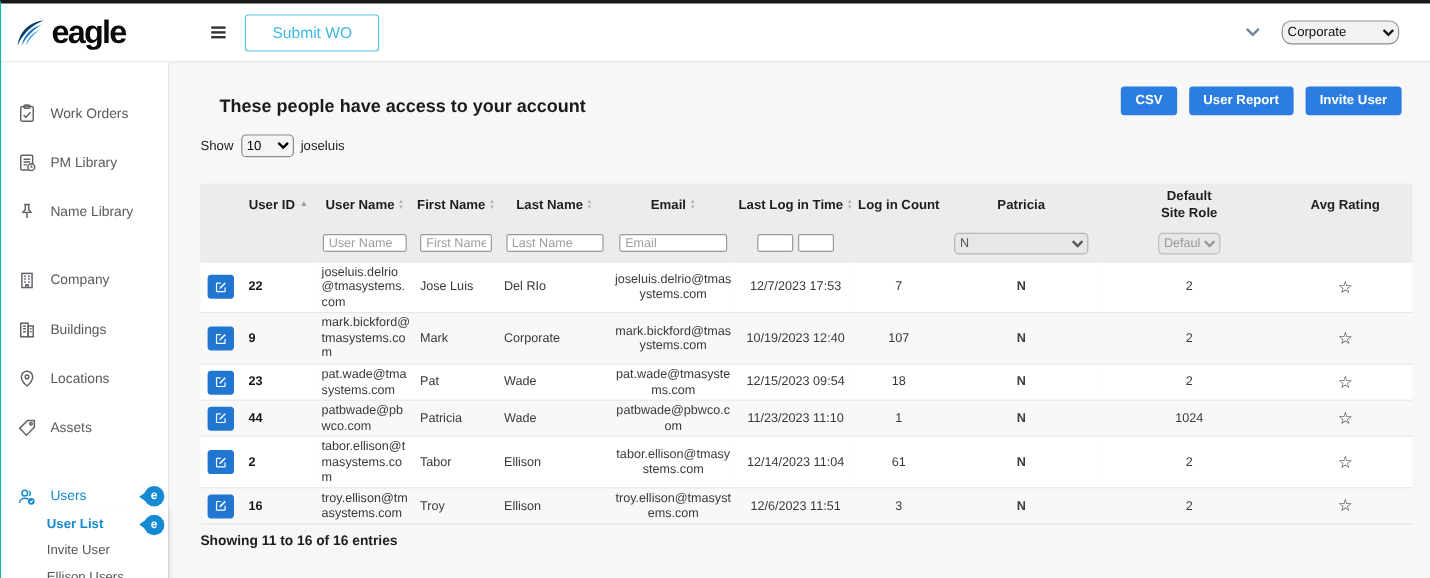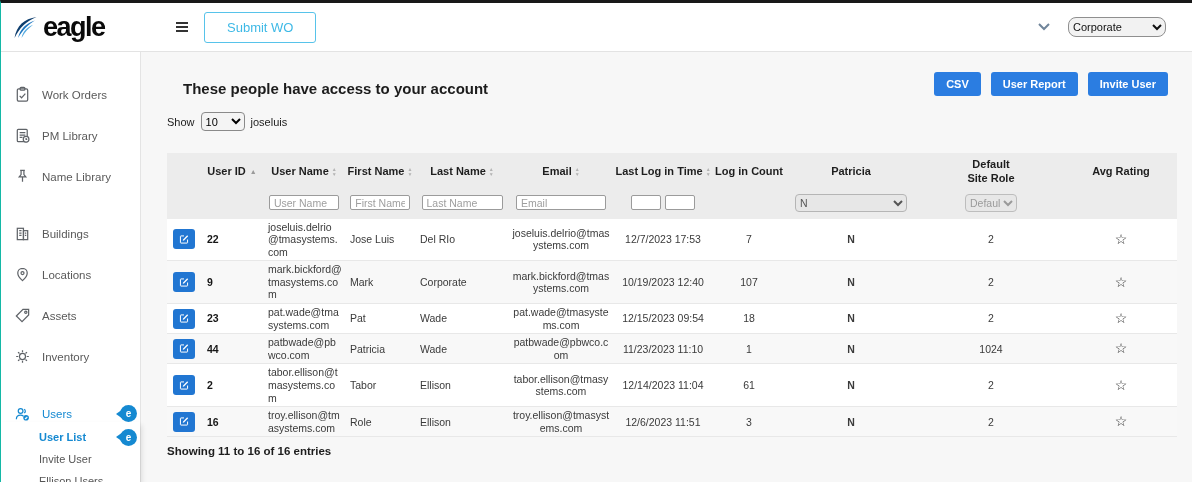--- a/index.html
+++ b/index.html
@@ -140,20 +140,29 @@
           </svg>
           </span>
         <span>Name Library</span>
       </div>
 
       <div class="side-divider"></div>
 
       <div class="side-item">
         <span class="icn">
           <svg width="17" height="17" viewBox="0 0 18 18" fill="none" stroke="#5f6368" stroke-width="1.3">
+            <rect x="4.5" y="3" width="9" height="12.5"></rect>
+              <path d="M6.5 5.5h1.5 M10 5.5h1.5 M6.5 8h1.5 M10 8h1.5 M6.5 10.5h1.5 M10 10.5h1.5 M8 15.5 v-2.5 h2 v2.5"></path>
+          </svg>
+          </span>
+        <span>Company</span>
+      </div>
+      <div class="side-item">
+        <span class="icn">
+          <svg width="17" height="17" viewBox="0 0 18 18" fill="none" stroke="#5f6368" stroke-width="1.3">
             <rect x="3.5" y="3.5" width="6.5" height="12"></rect>
               <rect x="10" y="6" width="4.5" height="9.5"></rect>
               <path d="M5.5 6h2.5 M5.5 8.5h2.5 M5.5 11h2.5 M11.5 8.5h1.5 M11.5 11h1.5"></path>
           </svg>
           </span>
         <span>Buildings</span>
       </div>
       <div class="side-item">
         <span class="icn">
           <svg width="17" height="17" viewBox="0 0 18 18" fill="none" stroke="#5f6368" stroke-width="1.3">
@@ -164,29 +173,20 @@
         <span>Locations</span>
       </div>
       <div class="side-item">
         <span class="icn">
           <svg width="17" height="17" viewBox="0 0 18 18" fill="none" stroke="#5f6368" stroke-width="1.3">
             <path d="M2.5 9.5 L9.5 2.5 H15.5 V8.5 L8.5 15.5 Z"></path>
               <circle cx="12.5" cy="5.5" r="1.2"></circle>
           </svg>
           </span>
         <span>Assets</span>
-      </div>
-      <div class="side-item">
-        <span class="icn">
-          <svg width="17" height="17" viewBox="0 0 18 18" fill="none" stroke="#5f6368" stroke-width="1.3">
-            <circle cx="9" cy="9" r="3.2"></circle>
-              <path d="M9 2.3v2.2 M9 13.5v2.2 M2.3 9h2.2 M13.5 9h2.2 M4.3 4.3l1.5 1.5 M12.2 12.2l1.5 1.5 M13.7 4.3l-1.5 1.5 M5.8 12.2l-1.5 1.5"></path>
-          </svg>
-          </span>
-        <span>Inventory</span>
       </div>
 
       <div class="side-divider"></div>
 
       <div class="side-item active">
         <span class="icn">
           <svg width="18" height="18" viewBox="0 0 18 18" fill="none" stroke="#1589d1" stroke-width="1.3">
             <circle cx="7" cy="5.8" r="2.5"></circle>
               <path d="M2.5 14.5 c0-2.6 2-4.2 4.5-4.2 1.2 0 2.3 .4 3.1 1"></path>
               <path d="M10.8 4 a2.3 2.3 0 0 1 0 4"></path>
@@ -385,21 +385,21 @@
             </tr>
             <tr>
               <td class="c-edit"><button class="edit-btn">
                     <svg width="13" height="13" viewBox="0 0 14 14">
                       <path d="M11.5 1.2 12.8 2.5 7 8.3 5.2 8.8 5.7 7Z" fill="#fff"></path>
                       <path d="M12 7v4.3c0 .4-.3.7-.7.7H2.7c-.4 0-.7-.3-.7-.7V2.7c0-.4.3-.7.7-.7H7" stroke="#fff" stroke-width="1.4" fill="none"></path>
                     </svg>
                   </button></td>
               <td class="c-id">16</td>
               <td class="c-uname">troy.ellison@tmasystems.com</td>
-              <td class="c-fname">Role</td>
+              <td class="c-fname">Troy</td>
               <td class="c-lname">Ellison</td>
               <td class="c-email">troy.ellison@tmasystems.com</td>
               <td class="c-log">12/6/2023 11:51</td>
               <td class="c-count">3</td>
               <td class="c-dis">N</td>
               <td class="c-role">2</td>
               <td class="c-star"><span class="star">☆</span></td>
             </tr>
           </tbody>
         </table>

